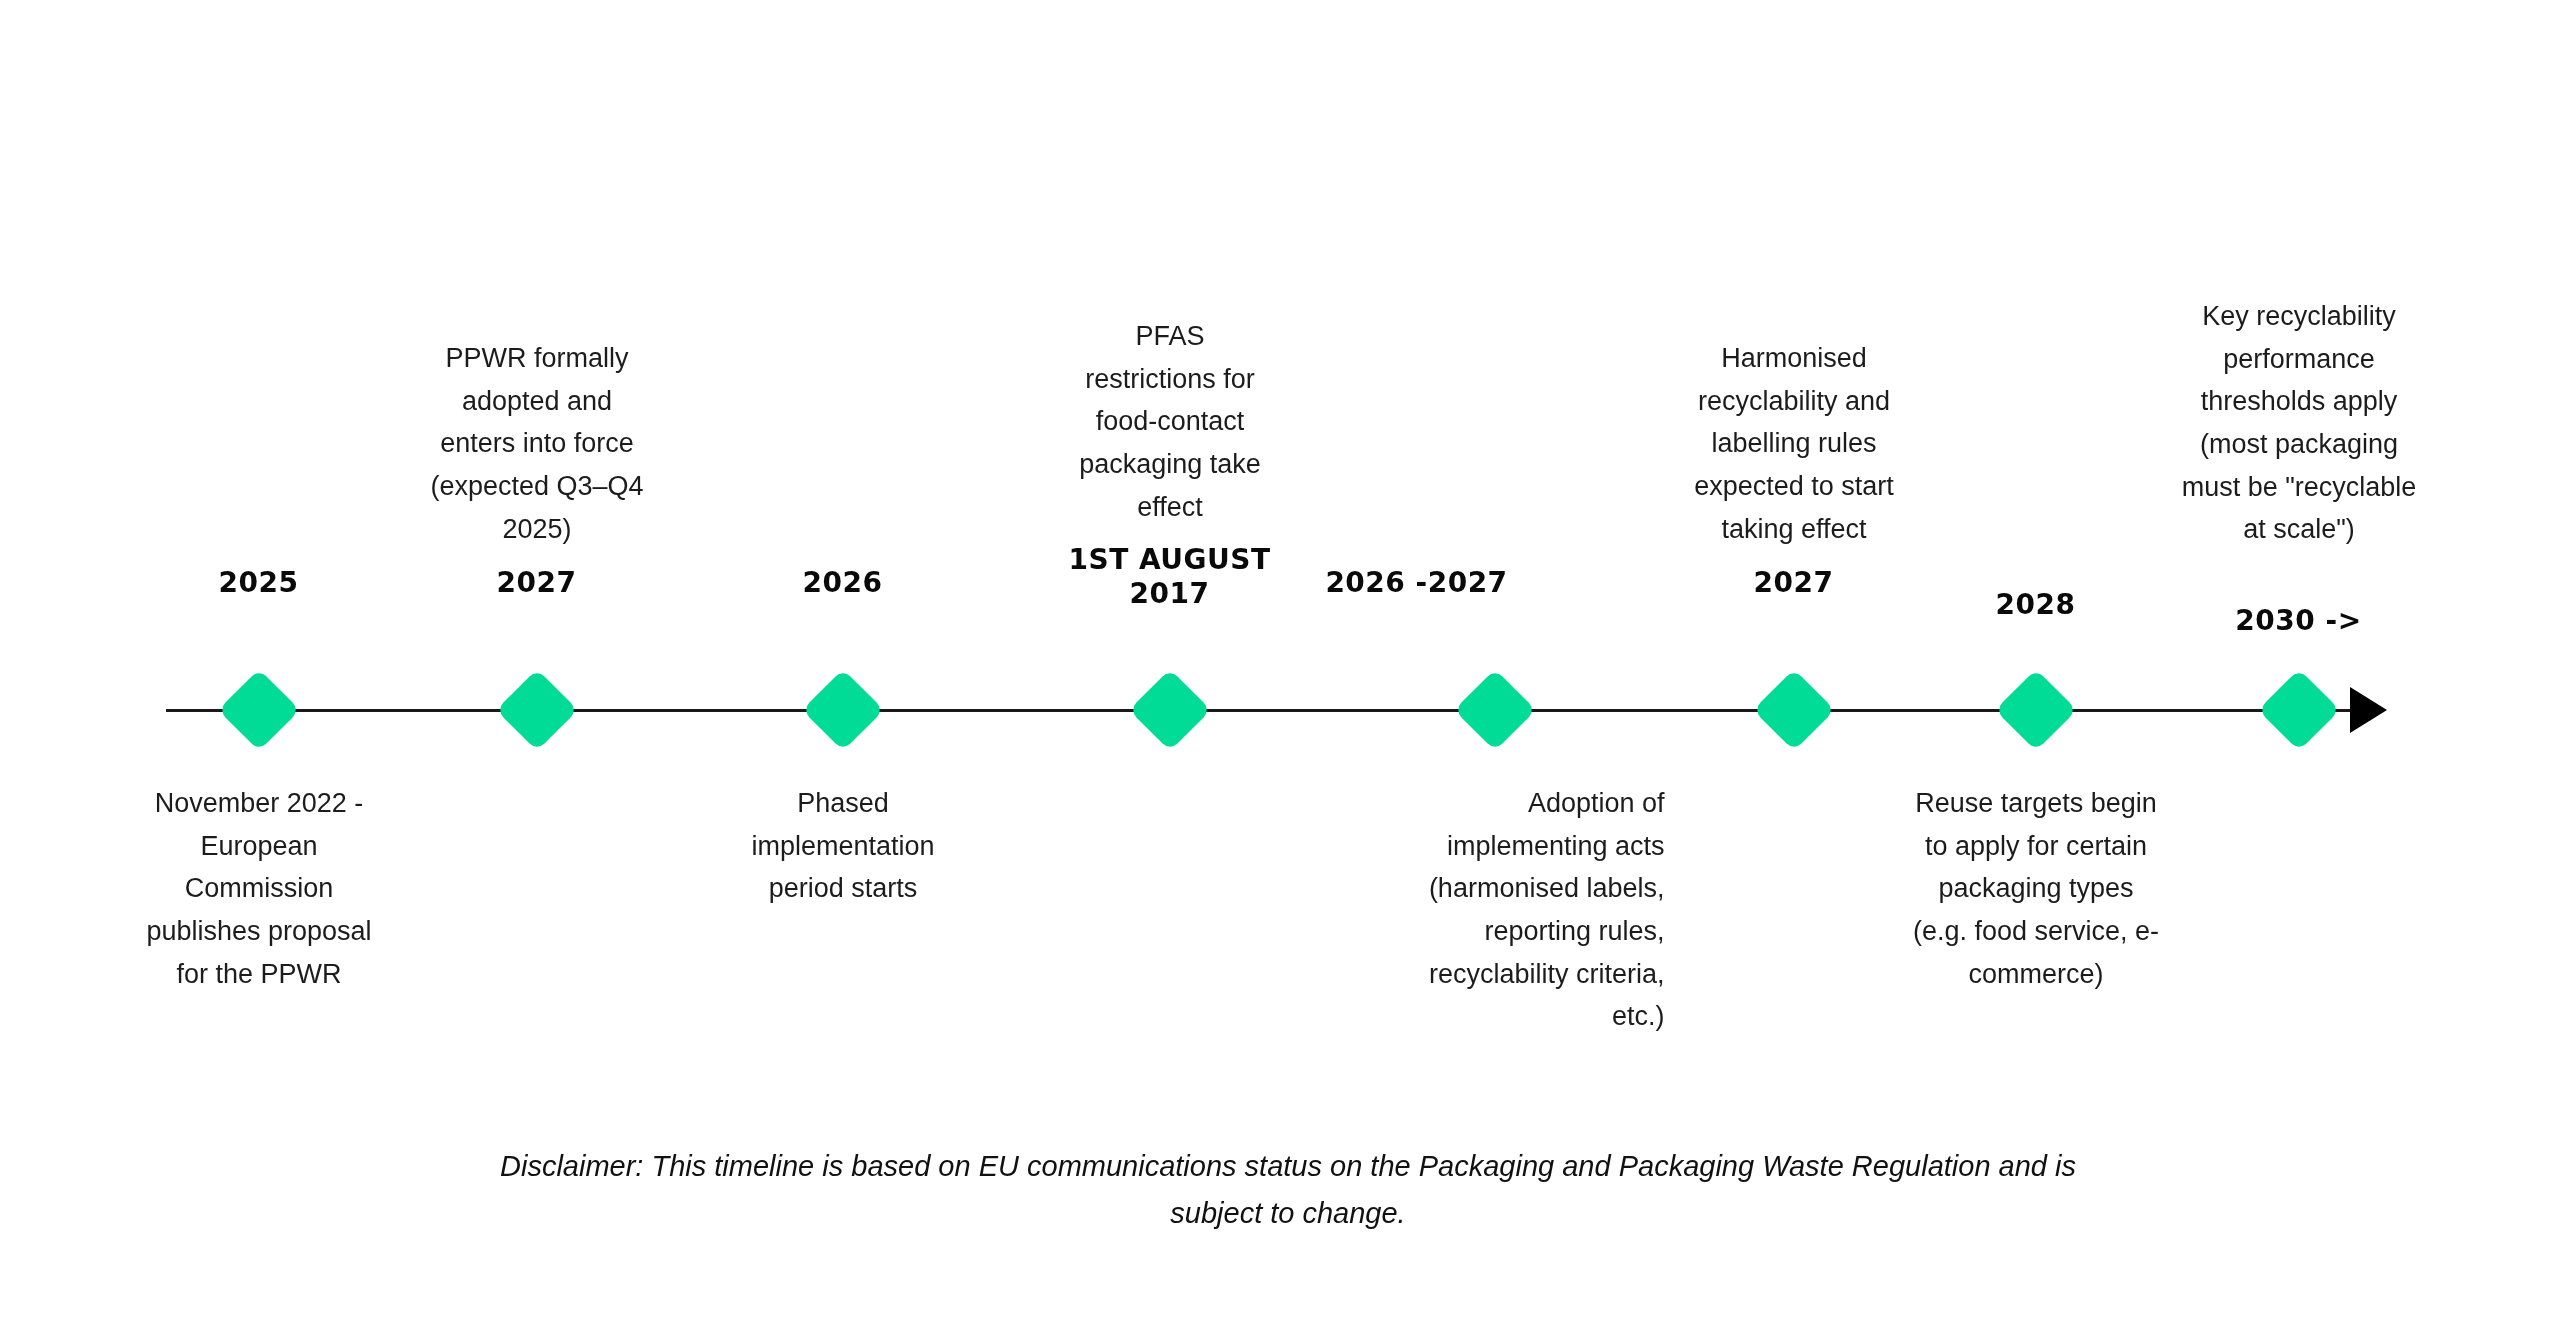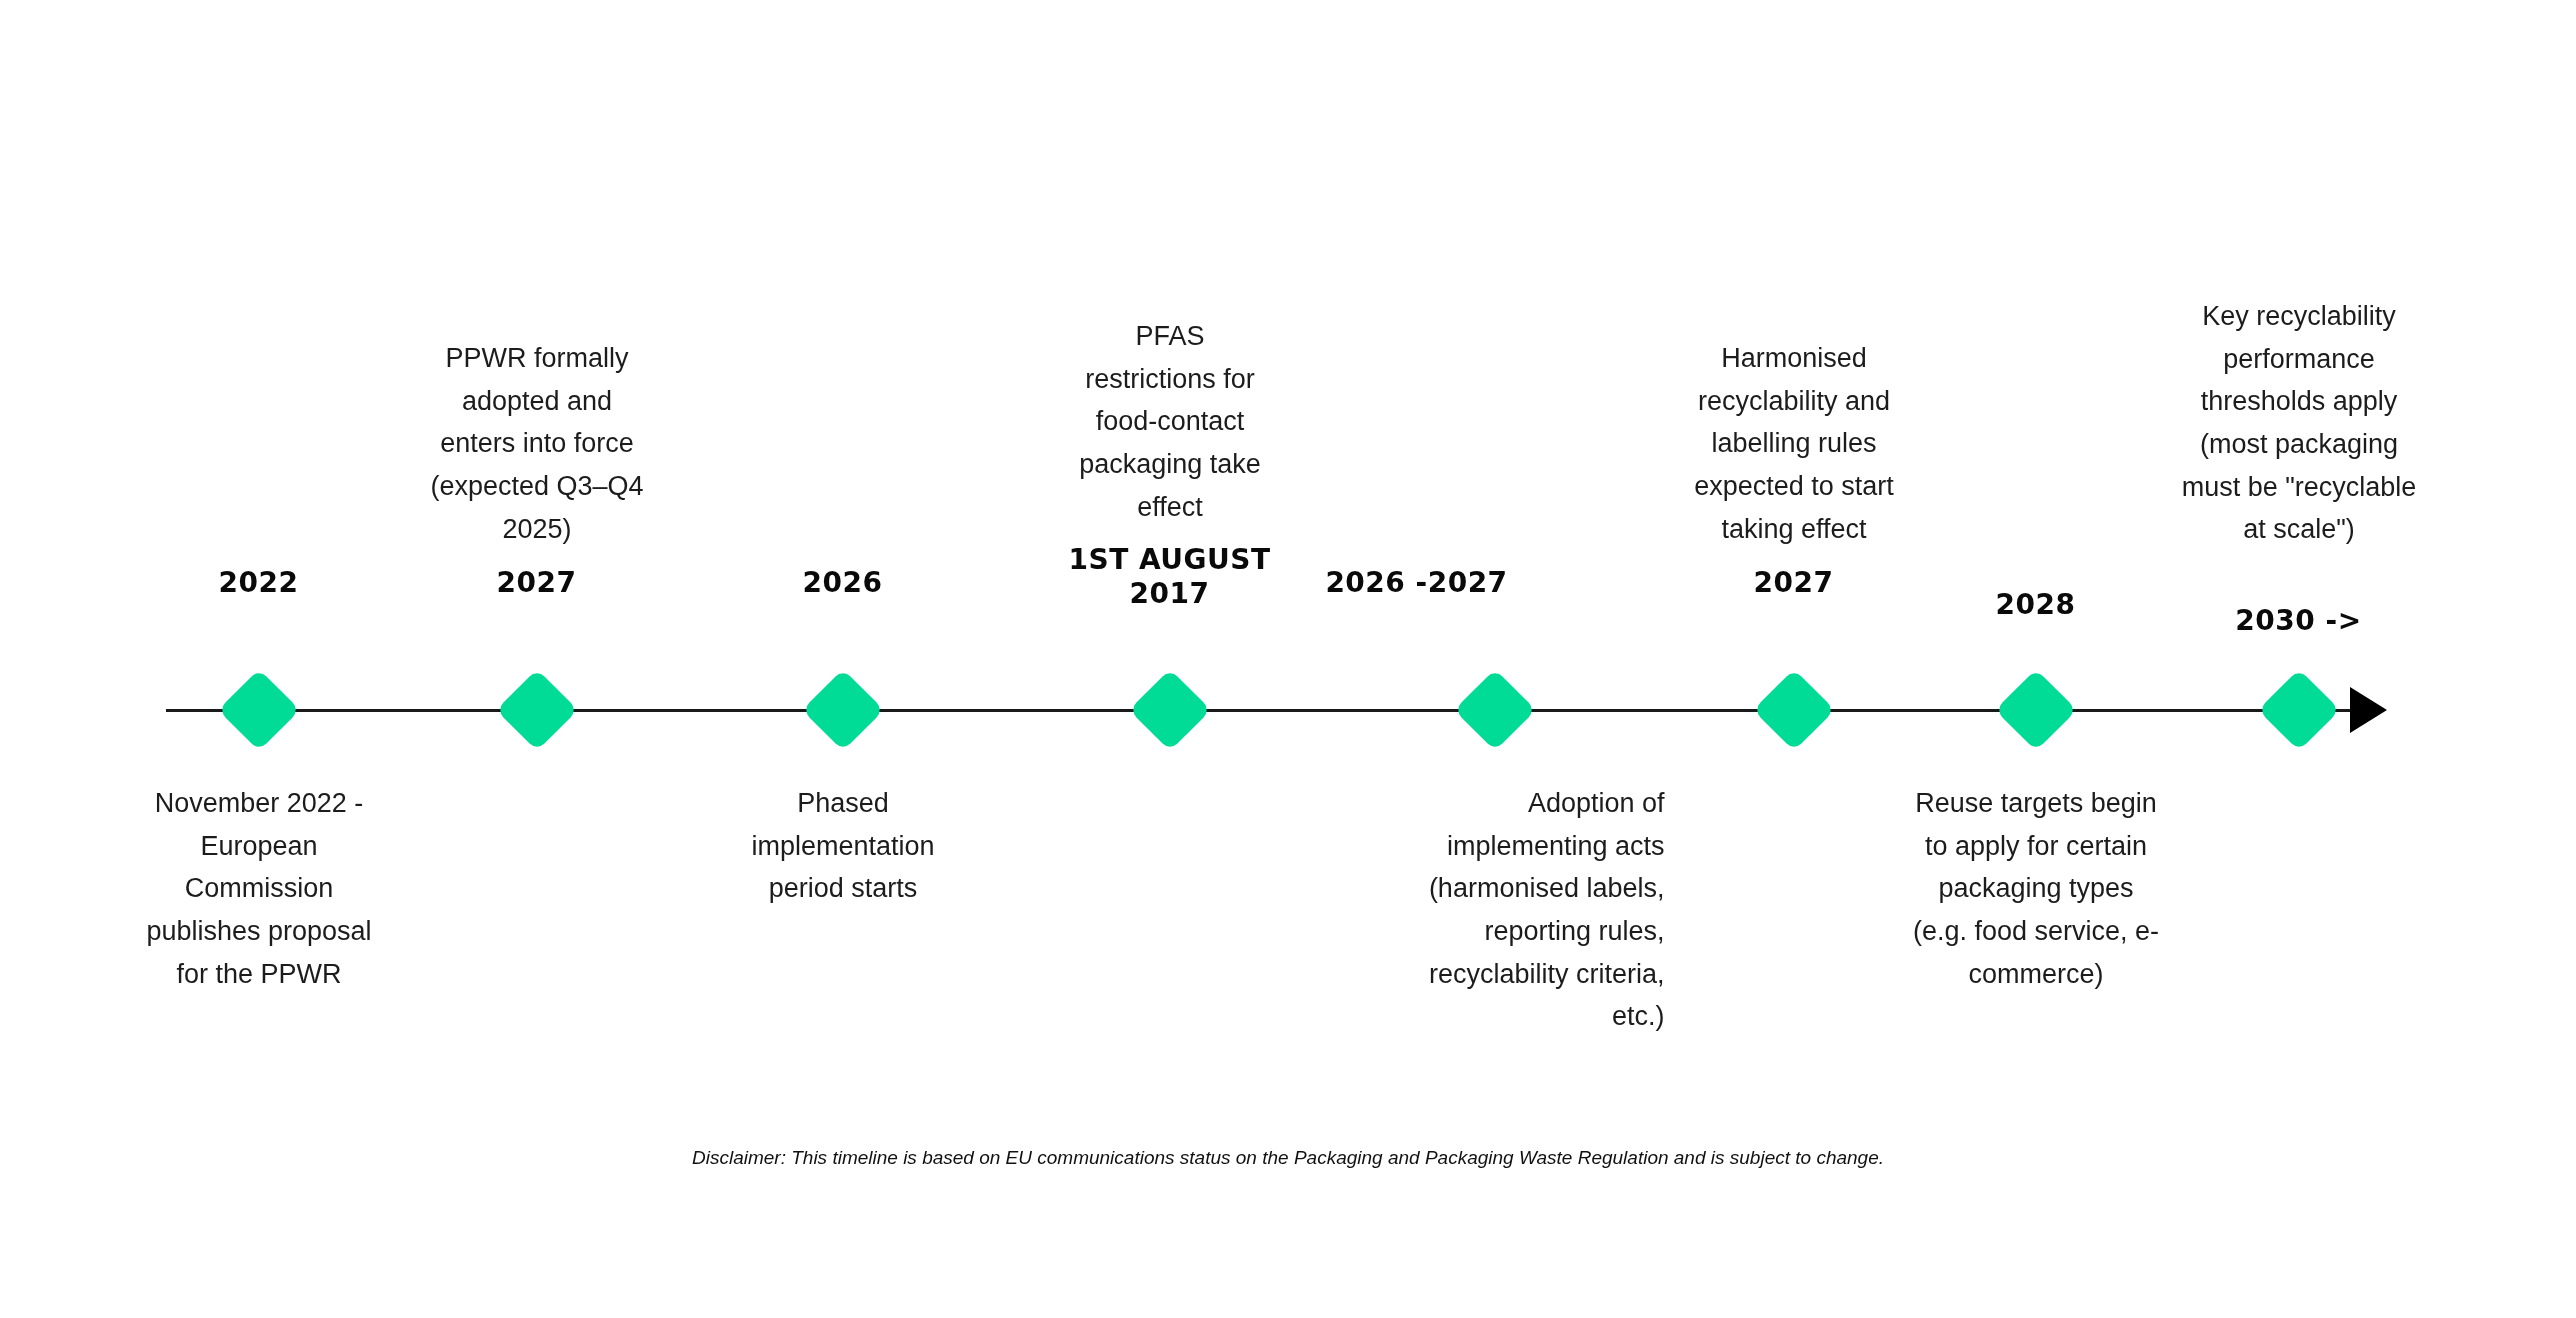--- a/index.html
+++ b/index.html
@@ -85,36 +85,36 @@
   
   .disclaimer {
     position: absolute;
     left: 50%;
     top: 1143px;
     transform: translateX(-50%);
     width: 1632px;
     text-align: center;
     font-family: "Liberation Sans", sans-serif;
     font-style: italic;
-    font-size: 19px;
+    font-size: 29px;
     line-height: 1.62;
     color: #111111;
   }
 </style>
 </head>
 <body>
 
 <div id="stage">
 
   <div class="axis-line"></div>
   <div class="axis-arrow"></div>
 
   <div id="milestones">
       <div class="marker" style="left: 259px;"></div>
-      <div class="year-label" style="left: 259px; top: 566px;">2022</div>
+      <div class="year-label" style="left: 259px; top: 566px;">2025</div>
       <div class="desc below" style="left: 259px; width: 339px; top: 782px;">November 2022 -
 European
 Commission
 publishes proposal
 for the PPWR</div>
       <div class="marker" style="left: 537px;"></div>
       <div class="year-label" style="left: 537px; top: 566px;">2027</div>
       <div class="desc above" style="left: 537px; width: 339px; top: 337px;">PPWR formally
 adopted and
 enters into force

